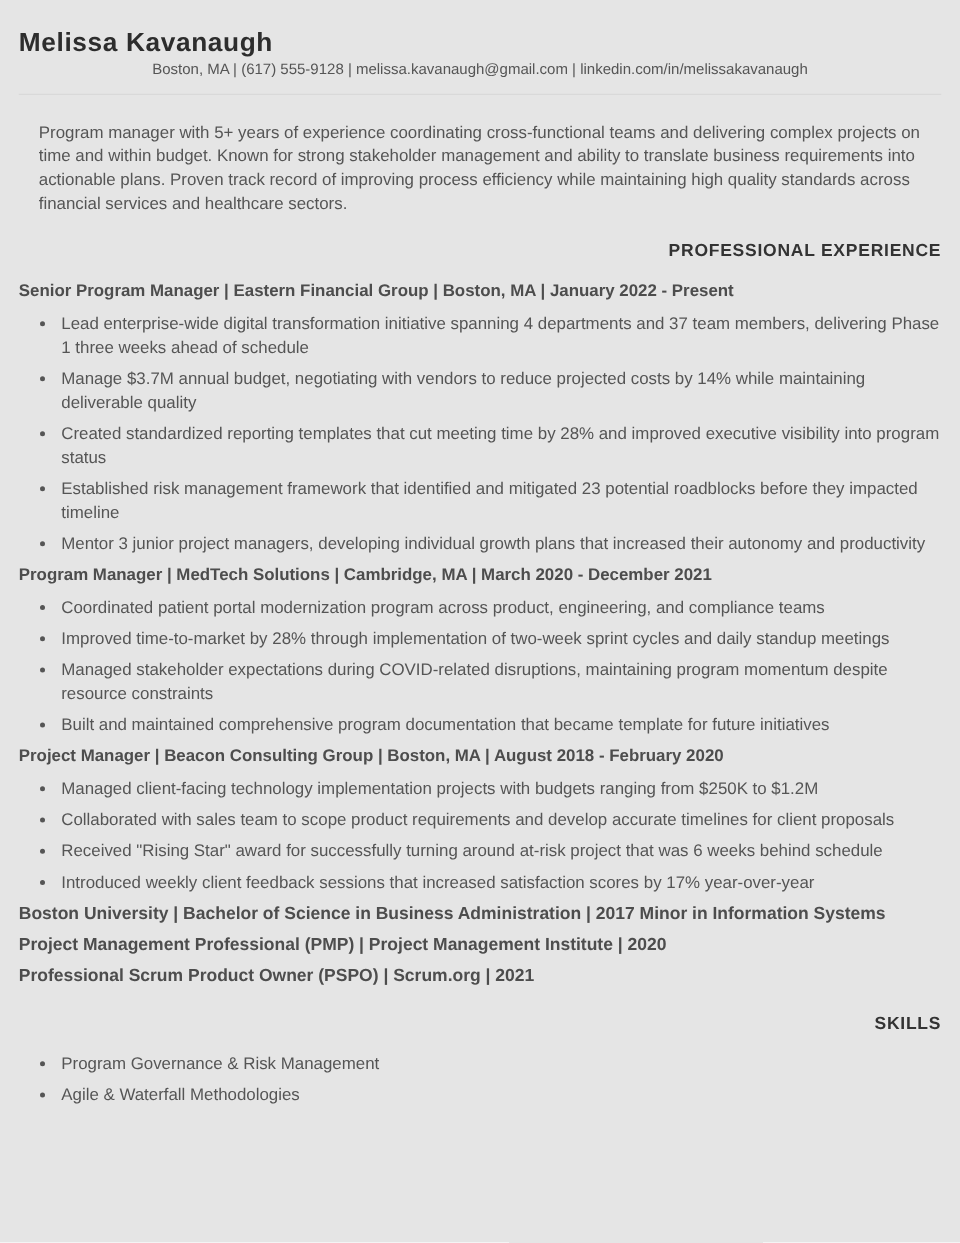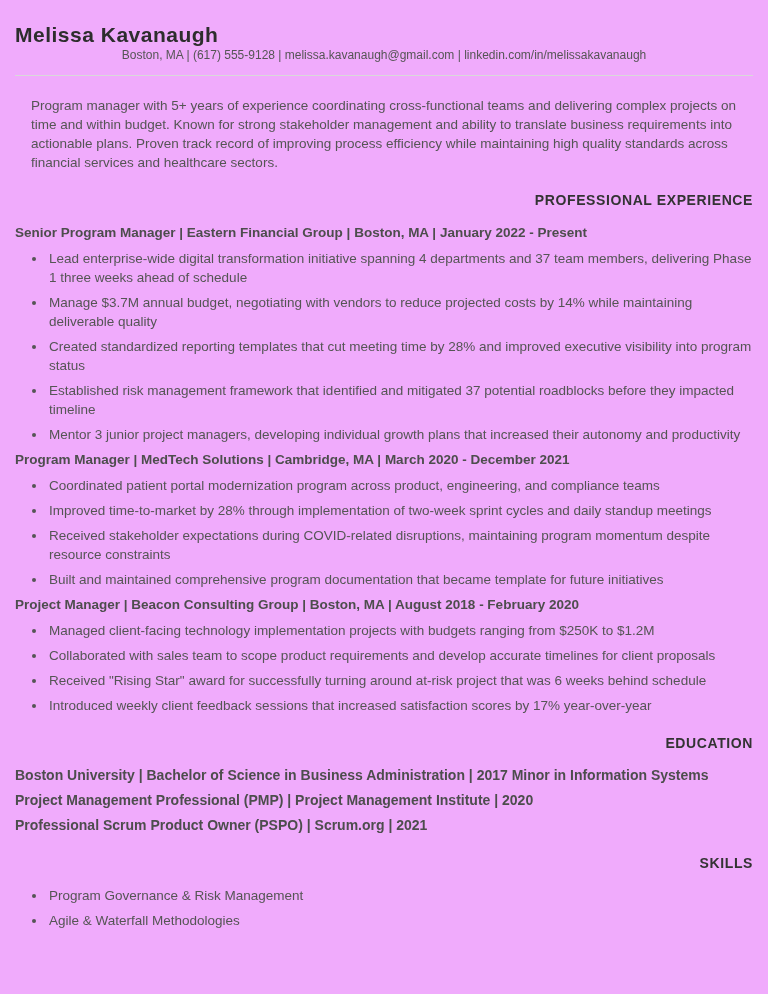--- a/index.html
+++ b/index.html
@@ -7,21 +7,21 @@
   html, body {
     margin: 0;
     padding: 0;
     background: #ffffff;
     font-family: "Liberation Sans", sans-serif;
   }
   .page {
     width: 768px;
     height: 994px;
     overflow: hidden;
-    background: #f0abfc;
+    background: #e5e5e5;
     padding: 22px 15px 0 15px;
   }
   h1.name {
     font-size: 21px;
     font-weight: bold;
     color: #2d2d2d;
     letter-spacing: 0.5px;
     margin: 0;
     line-height: 25px;
   }
@@ -90,41 +90,40 @@
 
   <p class="summary">Program manager with 5+ years of experience coordinating cross-functional teams and delivering complex projects on time and within budget. Known for strong stakeholder management and ability to translate business requirements into actionable plans. Proven track record of improving process efficiency while maintaining high quality standards across financial services and healthcare sectors.</p>
 
   <h2 class="section-heading">PROFESSIONAL EXPERIENCE</h2>
 
   <p class="sub-title">Senior Program Manager | Eastern Financial Group | Boston, MA | January 2022 - Present</p>
   <ul class="bullets">
     <li>Lead enterprise-wide digital transformation initiative spanning 4 departments and 37 team members, delivering Phase 1 three weeks ahead of schedule</li>
     <li>Manage $3.7M annual budget, negotiating with vendors to reduce projected costs by 14% while maintaining deliverable quality</li>
     <li>Created standardized reporting templates that cut meeting time by 28% and improved executive visibility into program status</li>
-    <li>Established risk management framework that identified and mitigated 37 potential roadblocks before they impacted timeline</li>
+    <li>Established risk management framework that identified and mitigated 23 potential roadblocks before they impacted timeline</li>
     <li>Mentor 3 junior project managers, developing individual growth plans that increased their autonomy and productivity</li>
   </ul>
 
   <p class="sub-title">Program Manager | MedTech Solutions | Cambridge, MA | March 2020 - December 2021</p>
   <ul class="bullets">
     <li>Coordinated patient portal modernization program across product, engineering, and compliance teams</li>
     <li>Improved time-to-market by 28% through implementation of two-week sprint cycles and daily standup meetings</li>
-    <li>Received stakeholder expectations during COVID-related disruptions, maintaining program momentum despite resource constraints</li>
+    <li>Managed stakeholder expectations during COVID-related disruptions, maintaining program momentum despite resource constraints</li>
     <li>Built and maintained comprehensive program documentation that became template for future initiatives</li>
   </ul>
 
   <p class="sub-title">Project Manager | Beacon Consulting Group | Boston, MA | August 2018 - February 2020</p>
   <ul class="bullets">
     <li>Managed client-facing technology implementation projects with budgets ranging from $250K to $1.2M</li>
     <li>Collaborated with sales team to scope product requirements and develop accurate timelines for client proposals</li>
     <li>Received "Rising Star" award for successfully turning around at-risk project that was 6 weeks behind schedule</li>
     <li>Introduced weekly client feedback sessions that increased satisfaction scores by 17% year-over-year</li>
   </ul>
 
-  <h2 class="section-heading">EDUCATION</h2>
   <p class="entry">Boston University | Bachelor of Science in Business Administration | 2017 Minor in Information Systems</p>
 
   <p class="entry">Project Management Professional (PMP) | Project Management Institute | 2020</p>
   <p class="entry">Professional Scrum Product Owner (PSPO) | Scrum.org | 2021</p>
 
   <h2 class="section-heading">SKILLS</h2>
   <ul class="bullets">
     <li>Program Governance &amp; Risk Management</li>
     <li>Agile &amp; Waterfall Methodologies</li>
 

